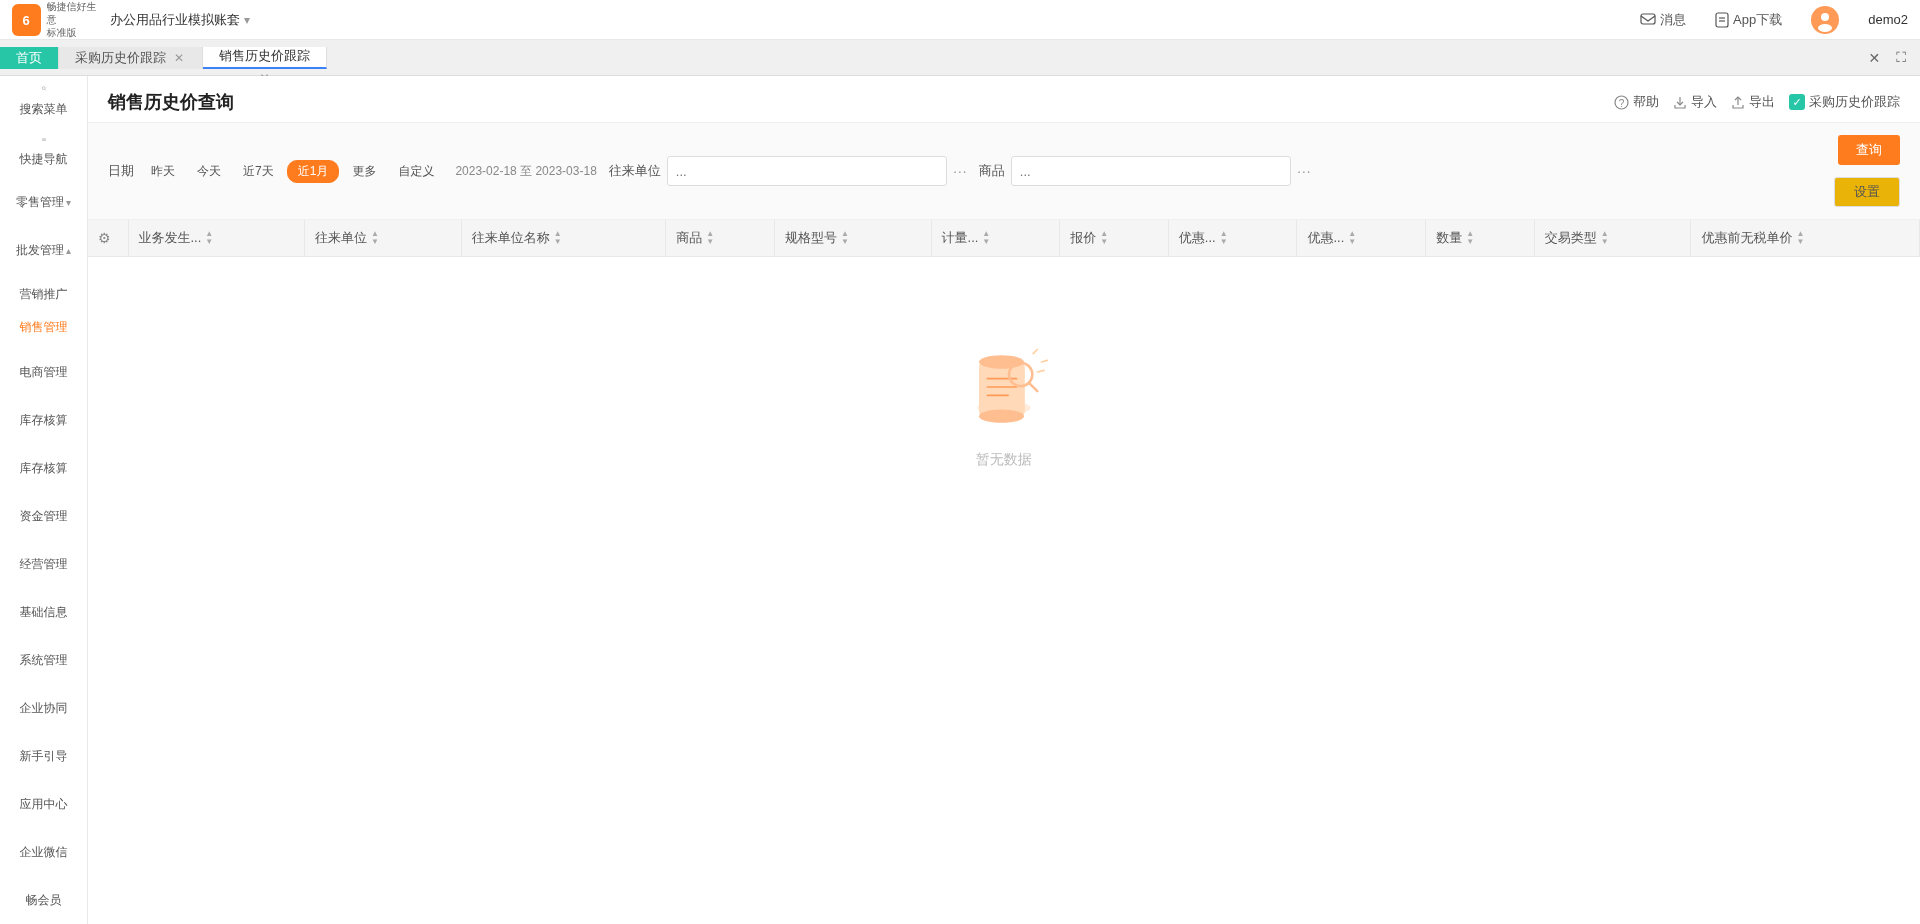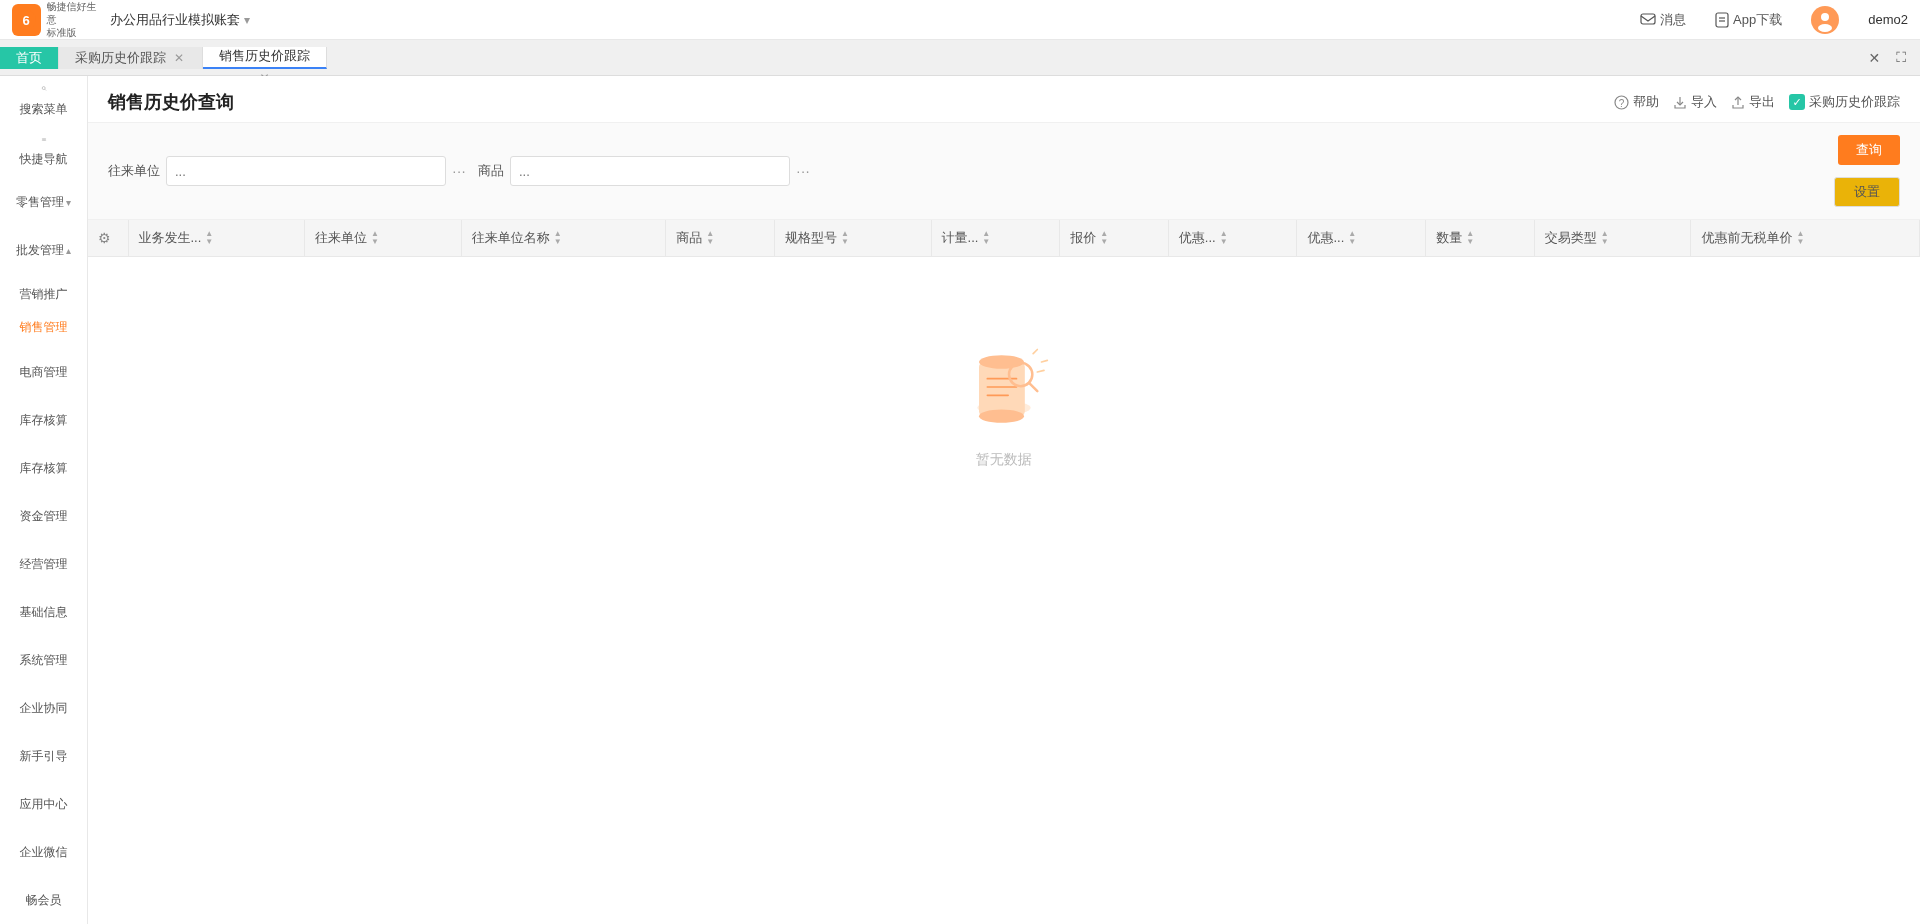--- a/index.html
+++ b/index.html
@@ -559,20 +559,32 @@
           <span>导出</span>
         </div>
         <label class="checkbox-label">
           <div class="checkbox-custom">✓</div>
           <span>采购历史价跟踪</span>
         </label>
       </div>
     </div>
 
     <div class="search-bar">
+      <div class="search-group">
+        <span class="search-label">日期</span>
+        <div class="date-filter-btns">
+          <button class="date-btn">昨天</button>
+          <button class="date-btn">今天</button>
+          <button class="date-btn">近7天</button>
+          <button class="date-btn active">近1月</button>
+          <button class="date-btn">更多</button>
+          <button class="date-btn">自定义</button>
+        </div>
+        <span class="date-range">2023-02-18 至 2023-03-18</span>
+      </div>
       <div class="search-input-group">
         <span class="search-label">往来单位</span>
         <input type="text" class="search-input" placeholder="..." style="width: 280px;">
         <span class="input-dots">···</span>
       </div>
       <div class="search-input-group">
         <span class="search-label">商品</span>
         <input type="text" class="search-input" placeholder="..." style="width: 280px;">
         <span class="input-dots">···</span>
       </div>

